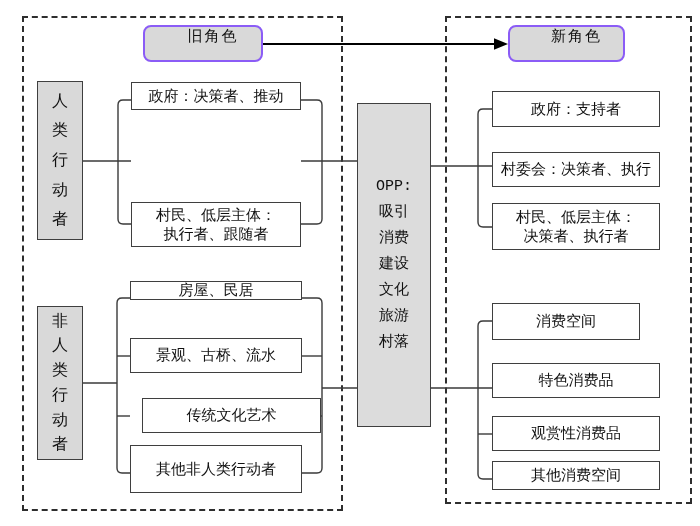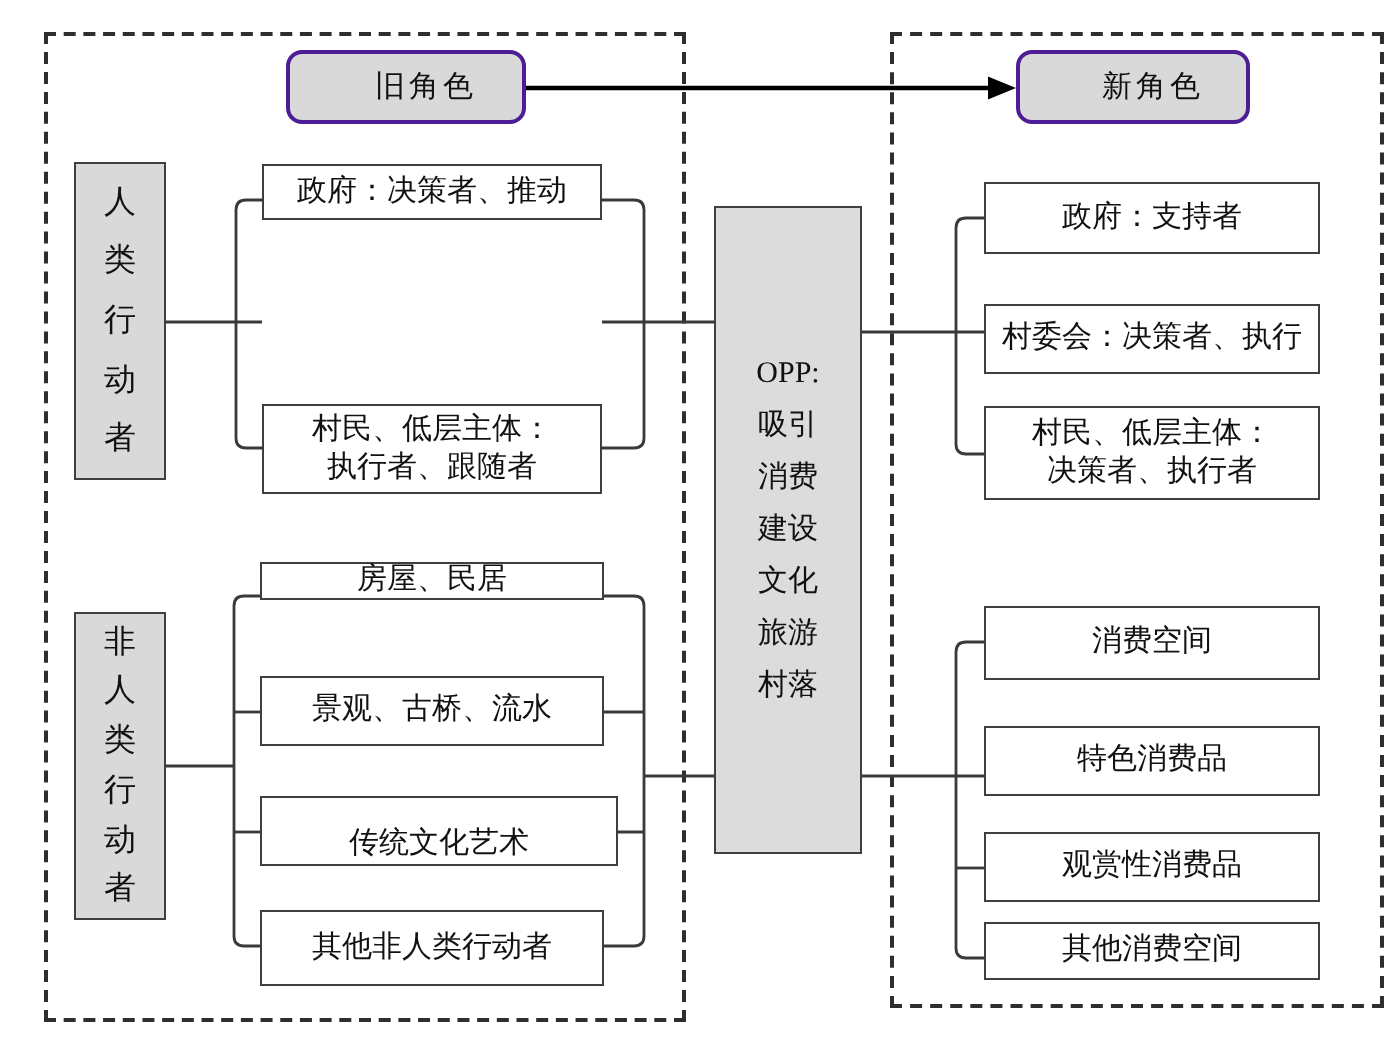--- a/index.html
+++ b/index.html
@@ -36,24 +36,24 @@
     font-size: 15px;
     line-height: 19px;
     z-index: 3;
   }
   .node span { display: block; white-space: nowrap; }
 
   .pill {
     position: absolute;
     box-sizing: border-box;
     background: #d9d9d9;
-    border: 2px solid #4c1d95;
+    border: 2px solid #8b5cf6;
     border-radius: 8px;
     display: flex;
-    align-items: center;
+    align-items: flex-start;
     justify-content: center;
     font-size: 15px;
     letter-spacing: 2px;
     z-index: 3;
     padding-left: 20px;
   }
   #pill-old { left: 143px; top: 25px; width: 120px; height: 37px; }
   #pill-new { left: 508px; top: 25px; width: 117px; height: 37px; }
 
   .actor-label {
@@ -77,36 +77,36 @@
     box-sizing: border-box;
     background: #dcdcdc;
     border: 1.6px solid #3f3f3f;
     display: flex;
     flex-direction: column;
     align-items: center;
     justify-content: center;
     font-size: 15px;
     z-index: 3;
   }
-  #opp-box div { line-height: 26px; white-space: nowrap; }
+  #opp-box div { line-height: 26px; white-space: nowrap; font-family: Liberation Mono, monospace; }
 
   
   #n-gov-old        { left: 131px; top:  82px; width: 170px; height: 28px; }
   #n-committee-old  { left: 131px; top: 143px; width: 170px; height: 35px; }
   #n-villagers-old  { left: 131px; top: 202px; width: 170px; height: 45px; }
   #n-houses         { left: 130px; top: 281px; width: 172px; height: 19px; }
   #n-landscape      { left: 130px; top: 338px; width: 172px; height: 35px; }
-  #n-trad-art       { left: 130px; top: 398px; width: 179px; height: 35px; justify-content: flex-end; }
-  #n-other-nonhuman { left: 130px; top: 455px; width: 172px; height: 38px; text-align: right; }
+  #n-trad-art       { left: 142px; top: 398px; width: 179px; height: 35px; }
+  #n-other-nonhuman { left: 130px; top: 445px; width: 172px; height: 48px; text-align: right; }
 
   
   #n-gov-new        { left: 492px; top:  91px; width: 168px; height: 36px; }
   #n-committee-new  { left: 492px; top: 152px; width: 168px; height: 35px; }
   #n-villagers-new  { left: 492px; top: 203px; width: 168px; height: 47px; }
-  #n-consume-space  { left: 492px; top: 303px; width: 168px; height: 37px; }
+  #n-consume-space  { left: 492px; top: 303px; width: 148px; height: 37px; }
   #n-special-goods  { left: 492px; top: 363px; width: 168px; height: 35px; }
   #n-ornamental     { left: 492px; top: 416px; width: 168px; height: 35px; }
   #n-other-space    { left: 492px; top: 461px; width: 168px; height: 29px; }
 </style>
 </head>
 <body>
 
 <div id="stage">
 
   <div class="region" id="region-old"></div>

